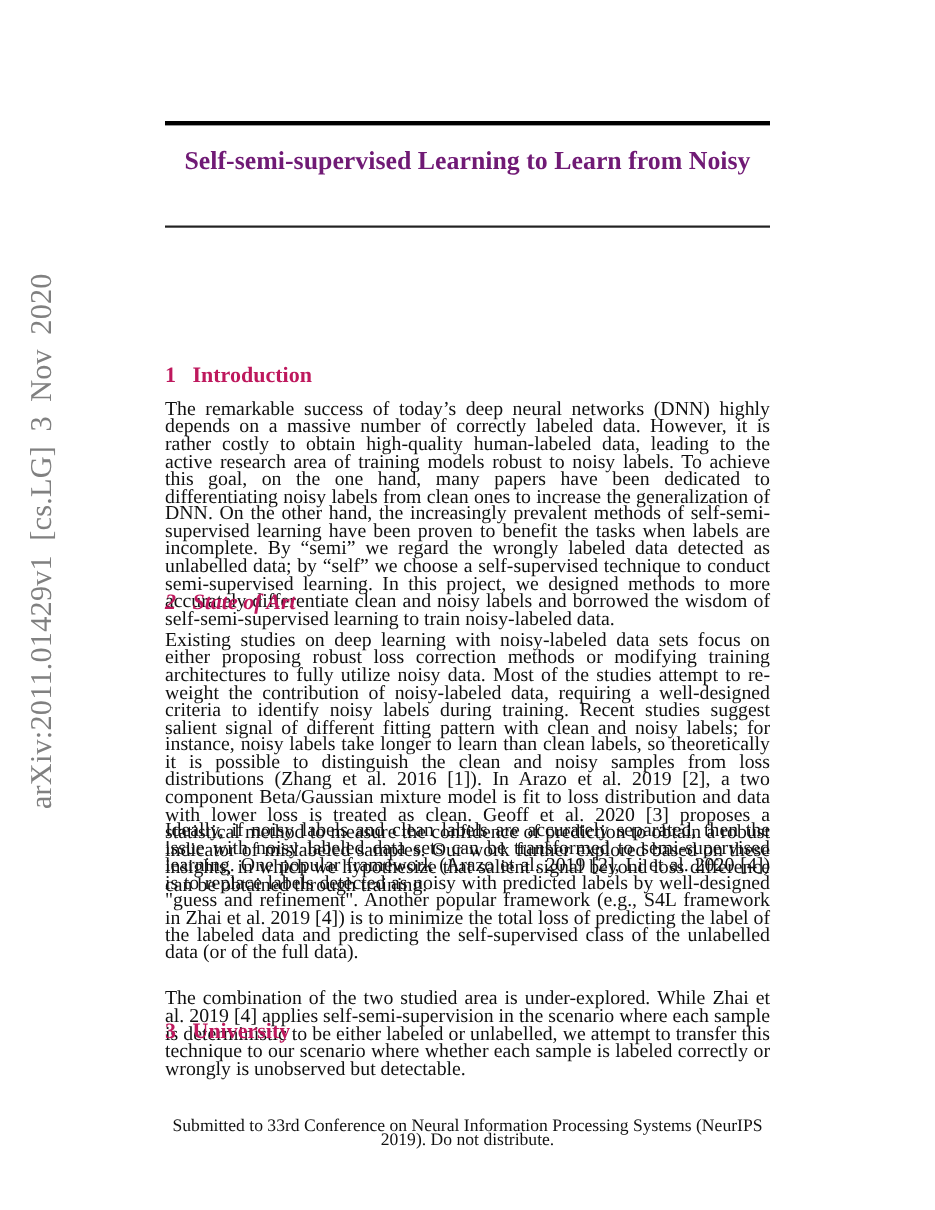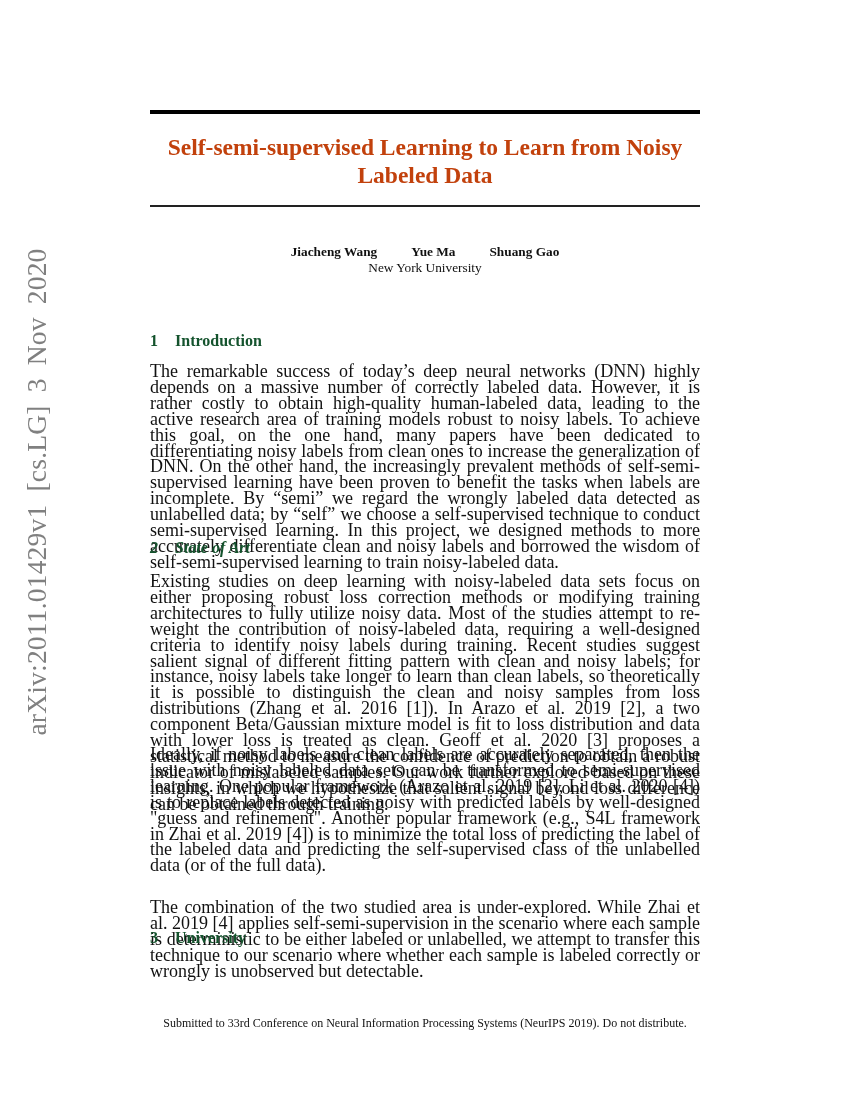--- a/index.html
+++ b/index.html
@@ -51,89 +51,82 @@
       background: #222222;
     }
     .title {
       position: absolute;
       left: 150px; top: 133px;
       width: 550px;
       text-align: center;
       font-weight: bold;
       font-size: 23.5px;
       line-height: 28px;
-      color: #c2410c;
+      color: #701a75;
     }
     .authors {
       position: absolute;
       left: 150px; top: 244px;
       width: 550px;
       text-align: center;
       font-size: 13.3px;
       line-height: 16px;
     }
     .authors .names b {
       font-weight: bold;
       margin: 0 17px;
     }
     .section-heading {
       position: absolute;
       left: 150px;
       font-weight: bold;
-      font-size: 16px;
+      font-size: 20px;
       line-height: 18px;
-      color: #14532d;
+      color: #be185d;
     }
     .section-heading .num {
       display: inline-block;
       width: 25px;
     }
     .para {
       position: absolute;
       left: 150px;
       width: 550px;
       font-size: 18px;
       line-height: 15.9px;
       text-align: justify;
       margin: 0;
       hyphens: none;
     }
     .footer {
       position: absolute;
       left: 150px; top: 1017px;
       width: 550px;
       text-align: center;
-      font-size: 12px;
+      font-size: 16px;
       line-height: 13px;
     }
   </style>
 </head>
 <body>
 
 <div class="page">
 
   <div class="arxiv-stamp">
     <span>arXiv:2011.01429v1  [cs.LG]  3 Nov 2020</span>
   </div>
 
   <div class="rule-top"></div>
 
   <div class="title">
     <div>Self-semi-supervised Learning to Learn from Noisy</div>
-    <div>Labeled Data</div>
   </div>
 
   <div class="rule-bottom"></div>
 
-  <div class="authors">
-    <div class="names">
-      <b>Jiacheng Wang</b><b>Yue Ma</b><b>Shuang Gao</b>
-    </div>
-    <div>New York University</div>
-  </div>
 
   <div class="section-heading" style="top:332px;">
     <span class="num">1</span><span>Introduction</span>
   </div>
   <p class="para" style="top:364px;">The remarkable success of today’s deep neural networks (DNN) highly depends on a massive number of correctly labeled data. However, it is rather costly to obtain high-quality human-labeled data, leading to the active research area of training models robust to noisy labels. To achieve this goal, on the one hand, many papers have been dedicated to differentiating noisy labels from clean ones to increase the generalization of DNN. On the other hand, the increasingly prevalent methods of self-semi-supervised learning have been proven to benefit the tasks when labels are incomplete. By “semi” we regard the wrongly labeled data detected as unlabelled data; by “self” we choose a self-supervised technique to conduct semi-supervised learning. In this project, we designed methods to more accurately differentiate clean and noisy labels and borrowed the wisdom of self-semi-supervised learning to train noisy-labeled data.</p>
 
   <div class="section-heading" style="top:539px;font-style:italic;">
     <span class="num">2</span><span>State of Art</span>
   </div>
   <p class="para" style="top:574px;">Existing studies on deep learning with noisy-labeled data sets focus on either proposing robust loss correction methods or modifying training architectures to fully utilize noisy data. Most of the studies attempt to re-weight the contribution of noisy-labeled data, requiring a well-designed criteria to identify noisy labels during training. Recent studies suggest salient signal of different fitting pattern with clean and noisy labels; for instance, noisy labels take longer to learn than clean labels, so theoretically it is possible to distinguish the clean and noisy samples from loss distributions (Zhang et al. 2016 [1]). In Arazo et al. 2019 [2], a two component Beta/Gaussian mixture model is fit to loss distribution and data with lower loss is treated as clean. Geoff et al. 2020 [3] proposes a statistical method to measure the confidence of prediction to obtain a robust indicator of mislabeled samples. Our work further explored based on these insights, in which we hypothesize that salient signal beyond loss difference can be obtained through training.</p>

